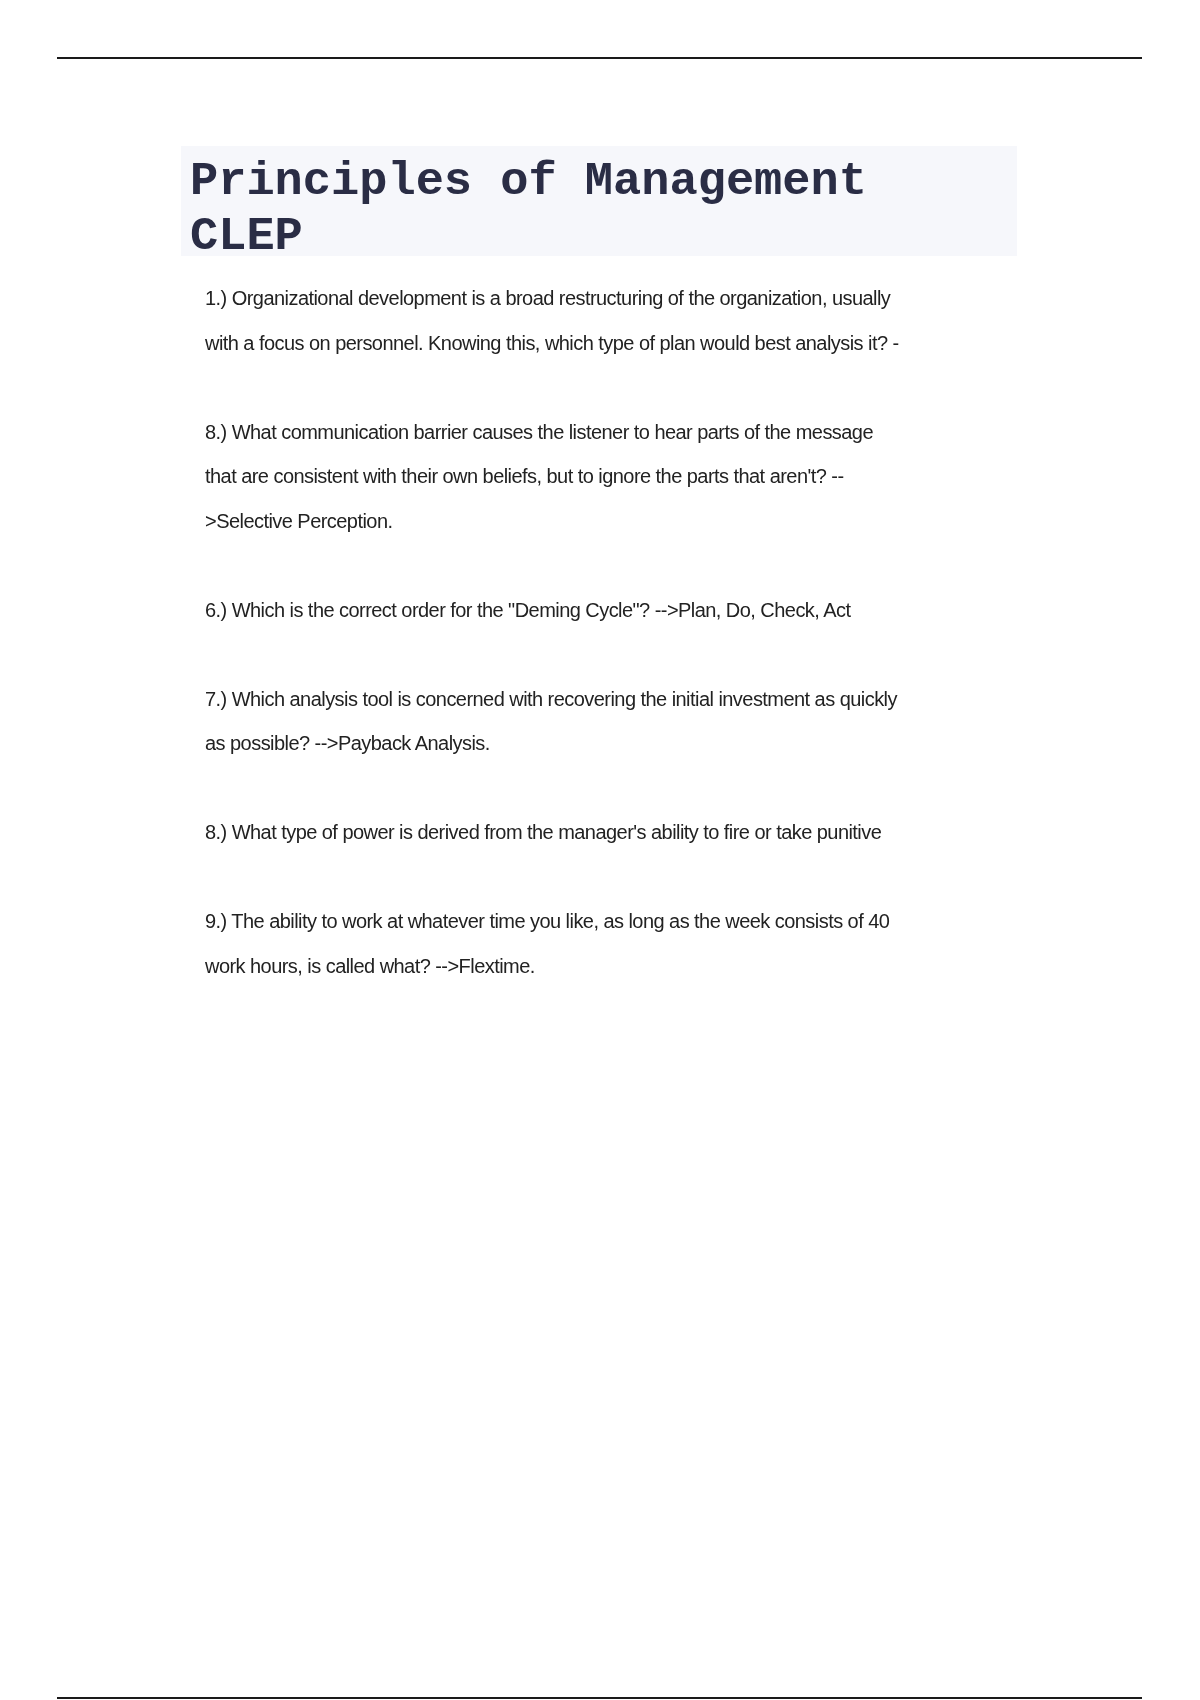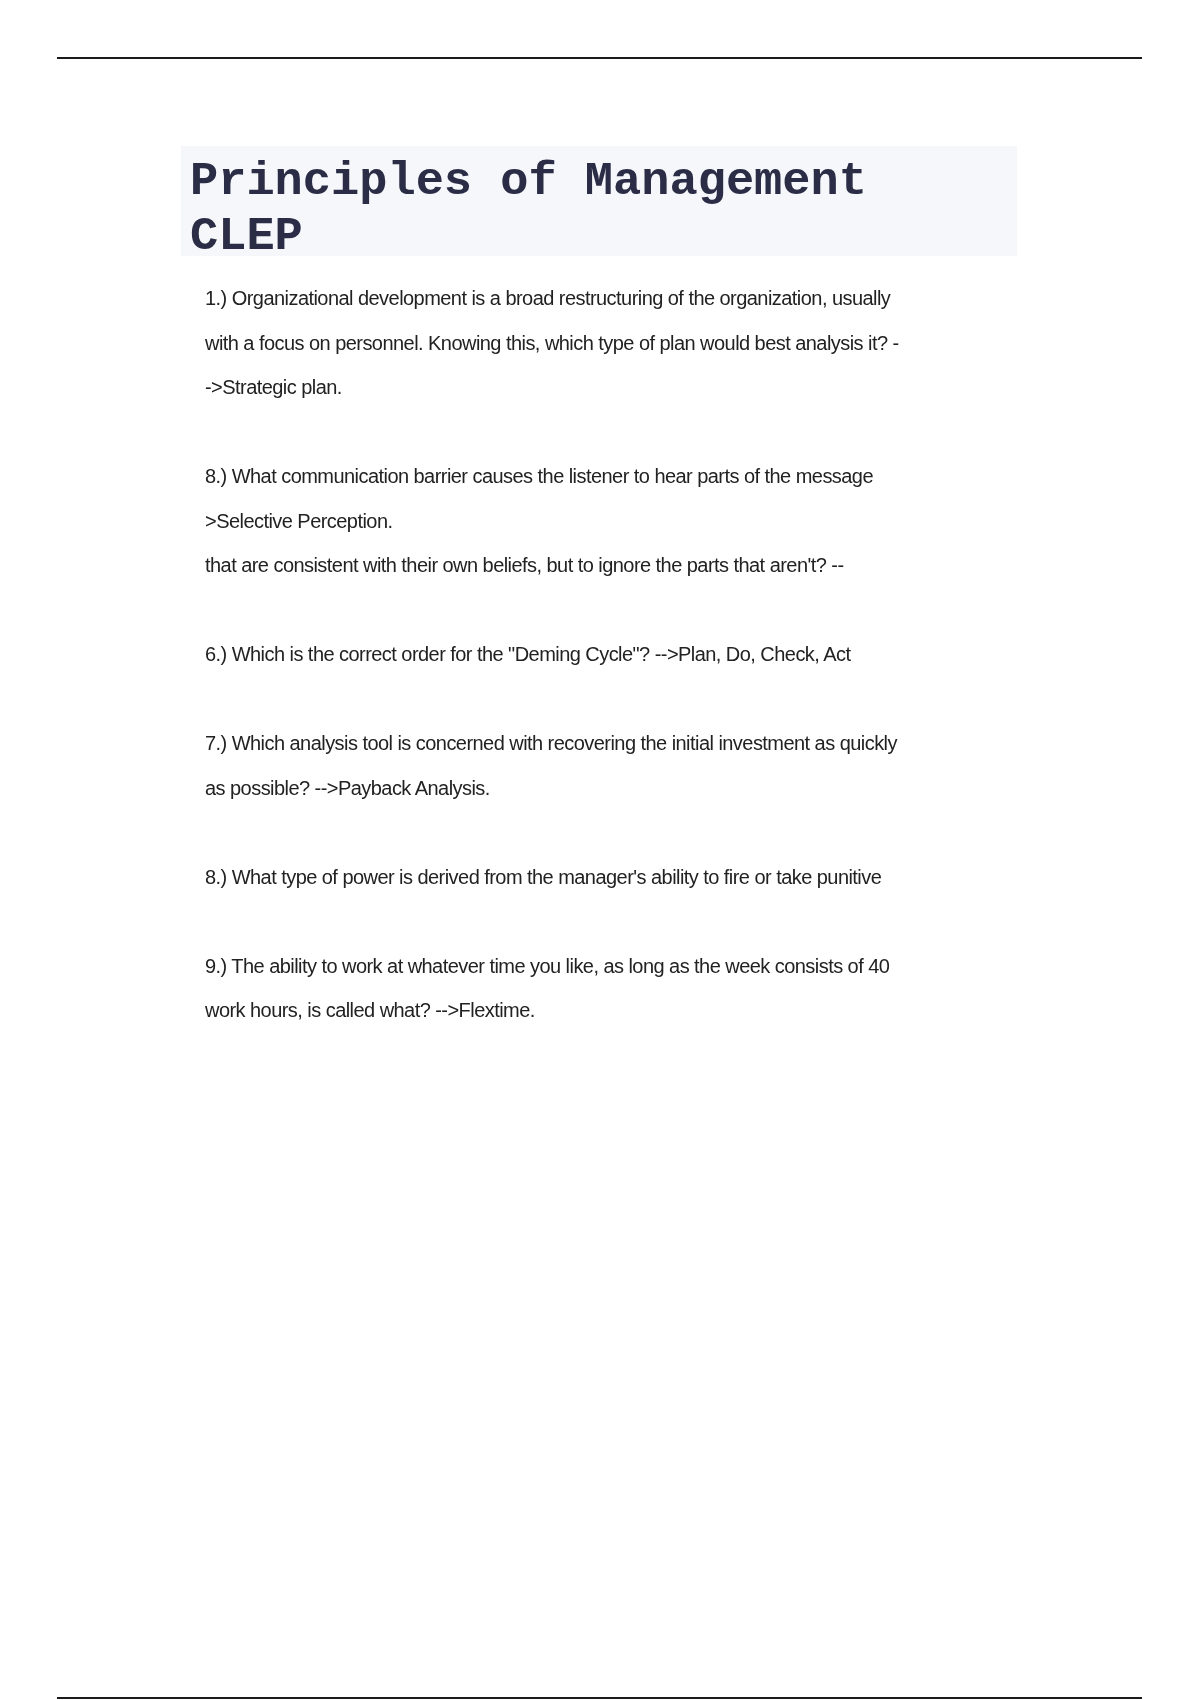--- a/index.html
+++ b/index.html
@@ -71,26 +71,25 @@
   <h1 class="title">
     <span class="line">Principles of Management</span>
     <span class="line">CLEP</span>
   </h1>
 </div>
 
 <div class="qa-list">
   <p class="qa">
     <span class="line">1.) Organizational development is a broad restructuring of the organization, usually</span>
     <span class="line">with a focus on personnel. Knowing this, which type of plan would best analysis it? -</span>
-    <span class="line">-&gt;Strategic plan.</span>
   </p>
   <p class="qa">
     <span class="line">8.) What communication barrier causes the listener to hear parts of the message</span>
+    <span class="line">that are consistent with their own beliefs, but to ignore the parts that aren't? --</span>
     <span class="line">&gt;Selective Perception.</span>
-    <span class="line">that are consistent with their own beliefs, but to ignore the parts that aren't? --</span>
   </p>
   <p class="qa">
     <span class="line">6.) Which is the correct order for the "Deming Cycle"? --&gt;Plan, Do, Check, Act</span>
   </p>
   <p class="qa">
     <span class="line">7.) Which analysis tool is concerned with recovering the initial investment as quickly</span>
     <span class="line">as possible? --&gt;Payback Analysis.</span>
   </p>
   <p class="qa">
     <span class="line">8.) What type of power is derived from the manager's ability to fire or take punitive</span>

